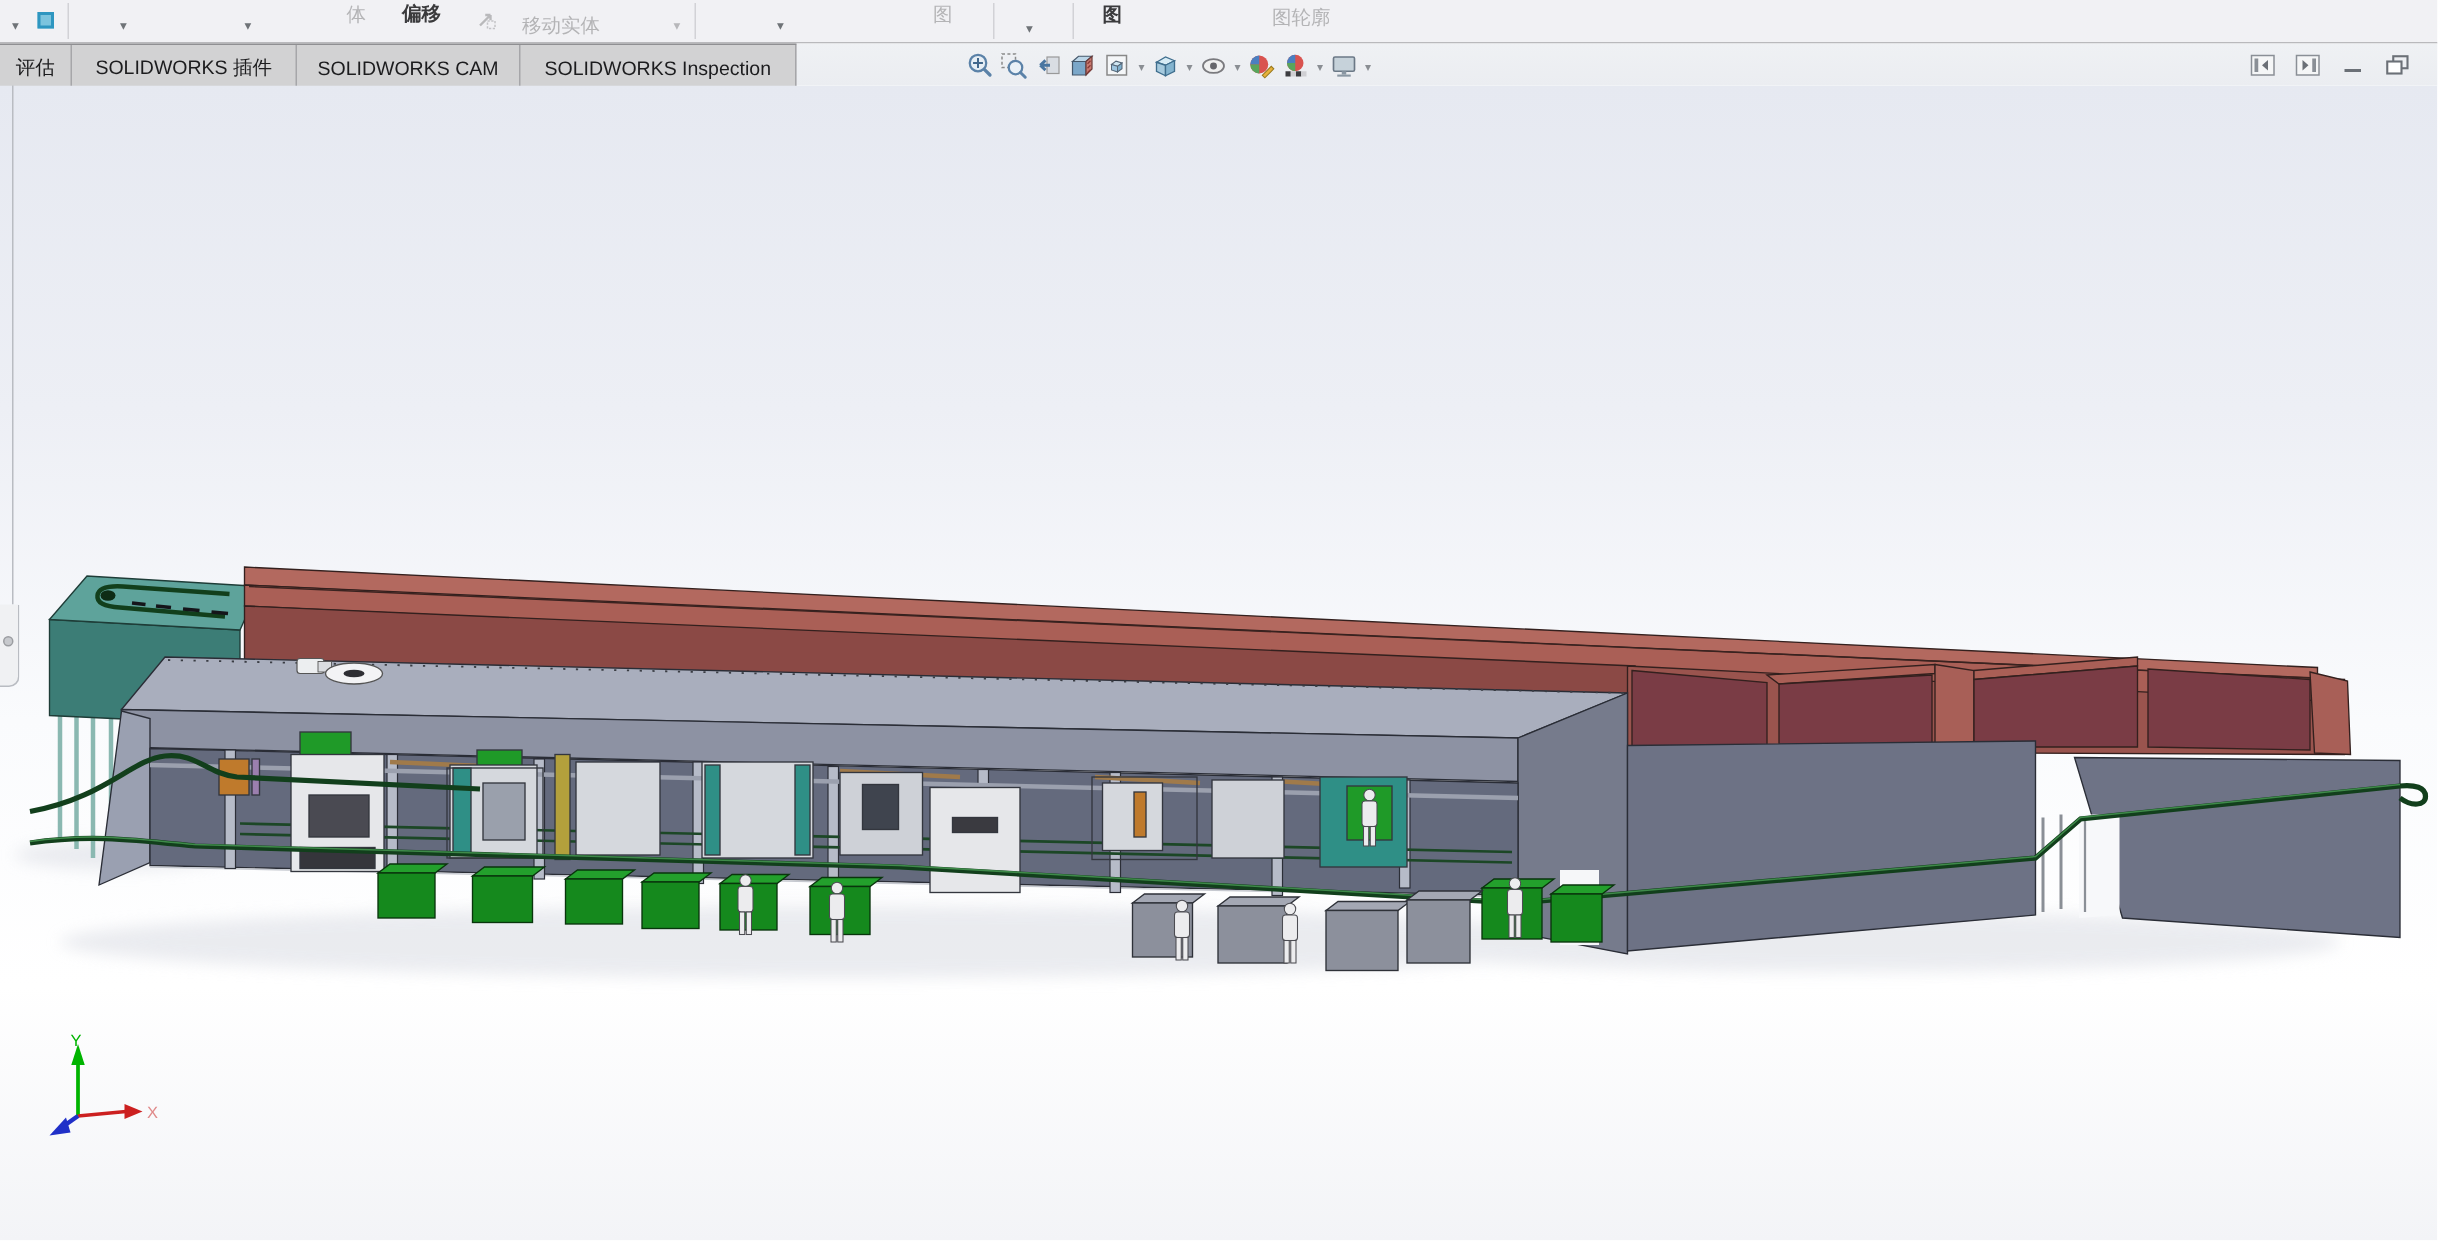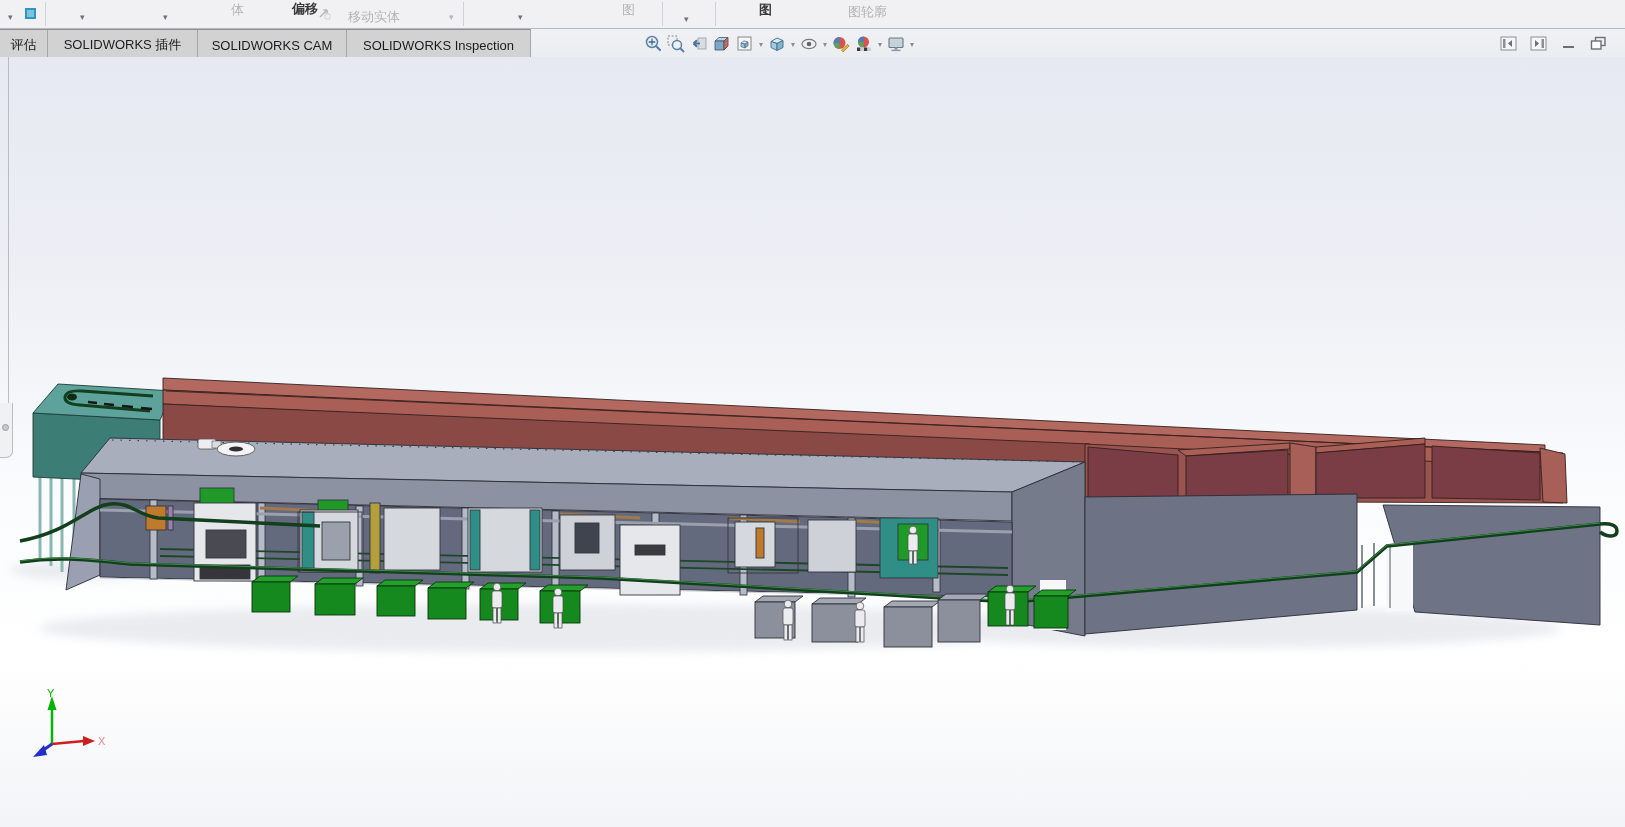--- a/index.html
+++ b/index.html
@@ -5,21 +5,21 @@
   html,body{margin:0;padding:0;background:#fff;}
   #app{position:relative;width:1625px;height:827px;overflow:hidden;
        font-family:"Liberation Sans","DejaVu Sans",sans-serif;
        -webkit-font-smoothing:antialiased;}
 
   
   .ribbon-strip{position:absolute;left:0;top:0;width:1625px;height:28px;
     background:#f1f1f4;border-bottom:1px solid #b9b9bc;}
   .ribbon-strip .frag{position:absolute;top:0;font-size:13px;white-space:nowrap;}
   .frag.dis{color:#b4b4b6;}
-  .frag.en{color:#3a3a3c;margin-left:24px;}
+  .frag.en{color:#3a3a3c;}
   .caret{position:absolute;font-size:9px;color:#6f7377;line-height:9px;}
   .caret.dis{color:#b7b7ba;}
   .vsep{position:absolute;top:2px;width:1px;height:24px;background:#d2d2d6;}
   .sq-icon{position:absolute;width:11px;height:11px;background:#7cc4de;
     border:2px solid #2e96c0;box-sizing:border-box;}
   .move-icon{position:absolute;width:14px;height:14px;}
 
   
   .tab-row{position:absolute;left:0;top:29px;width:1625px;height:28px;
     background:linear-gradient(to bottom,#eff1f4,#ebedf1);}

